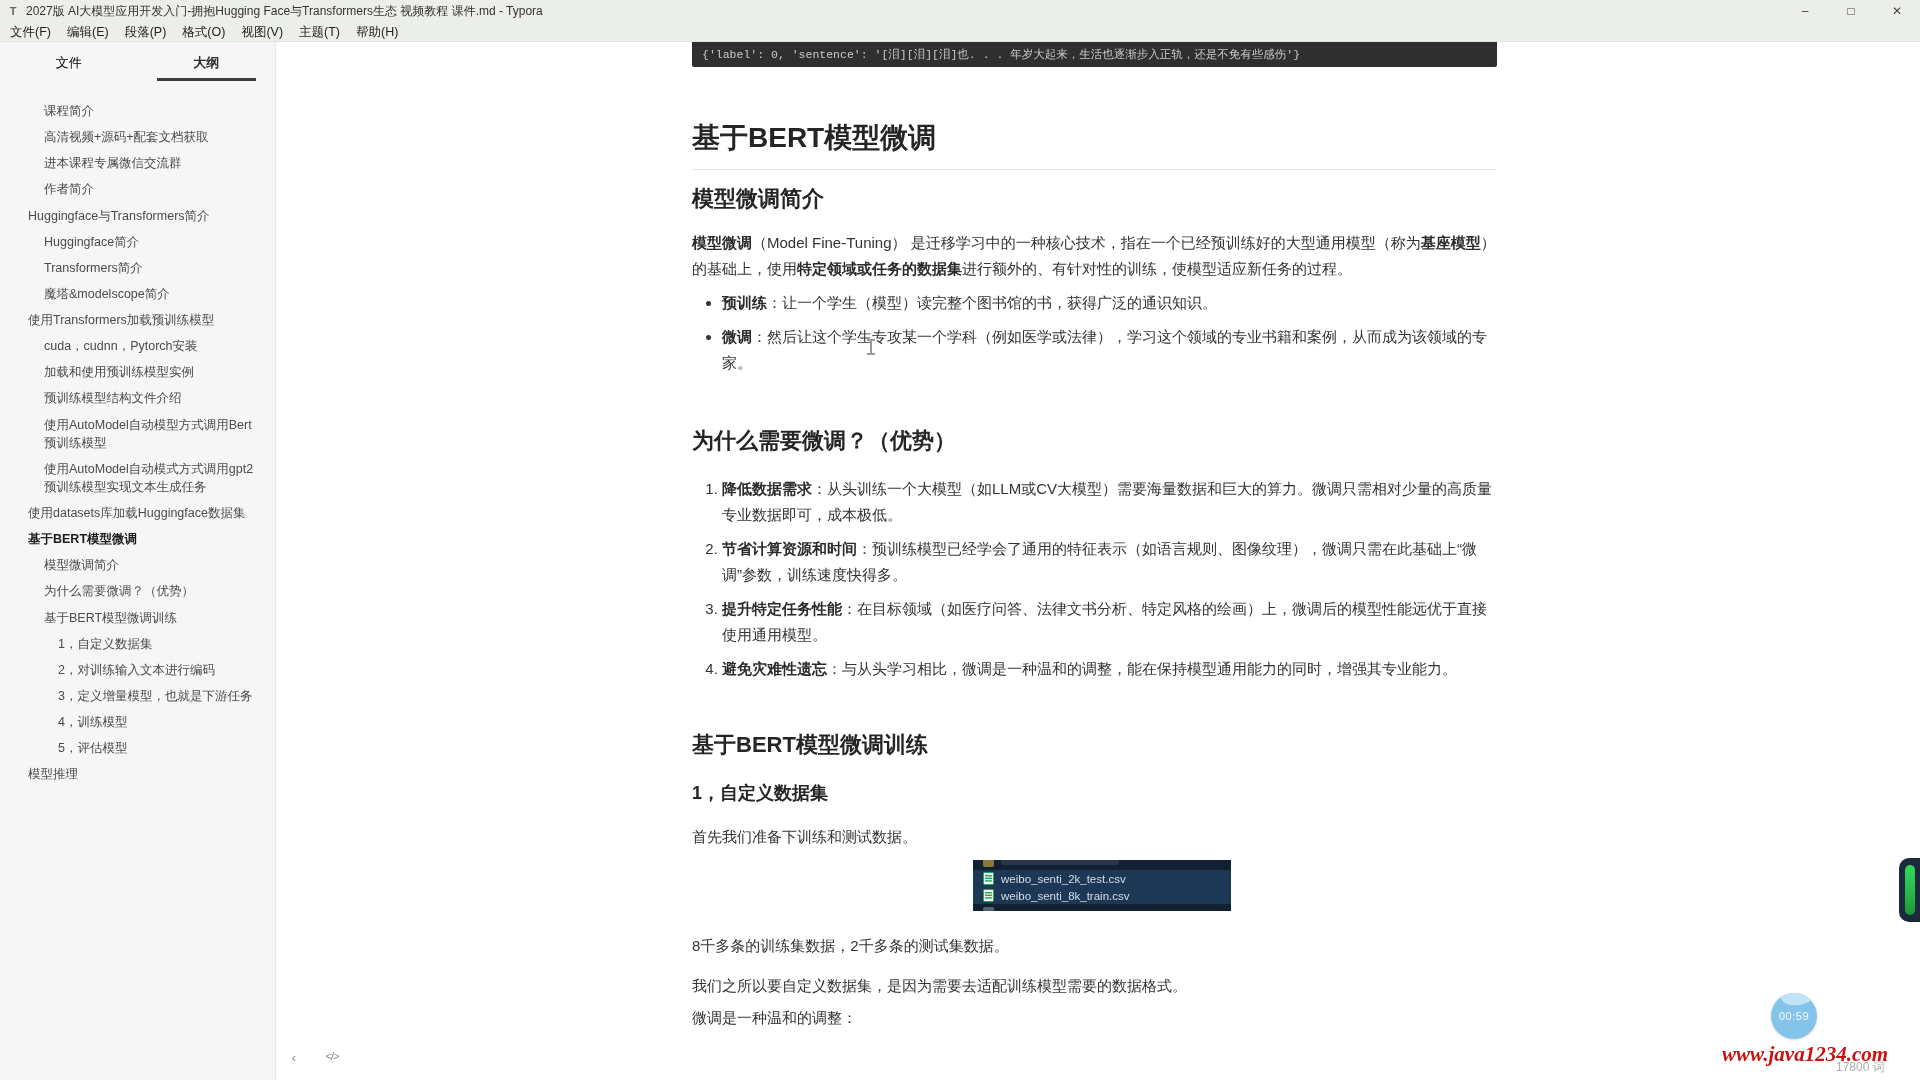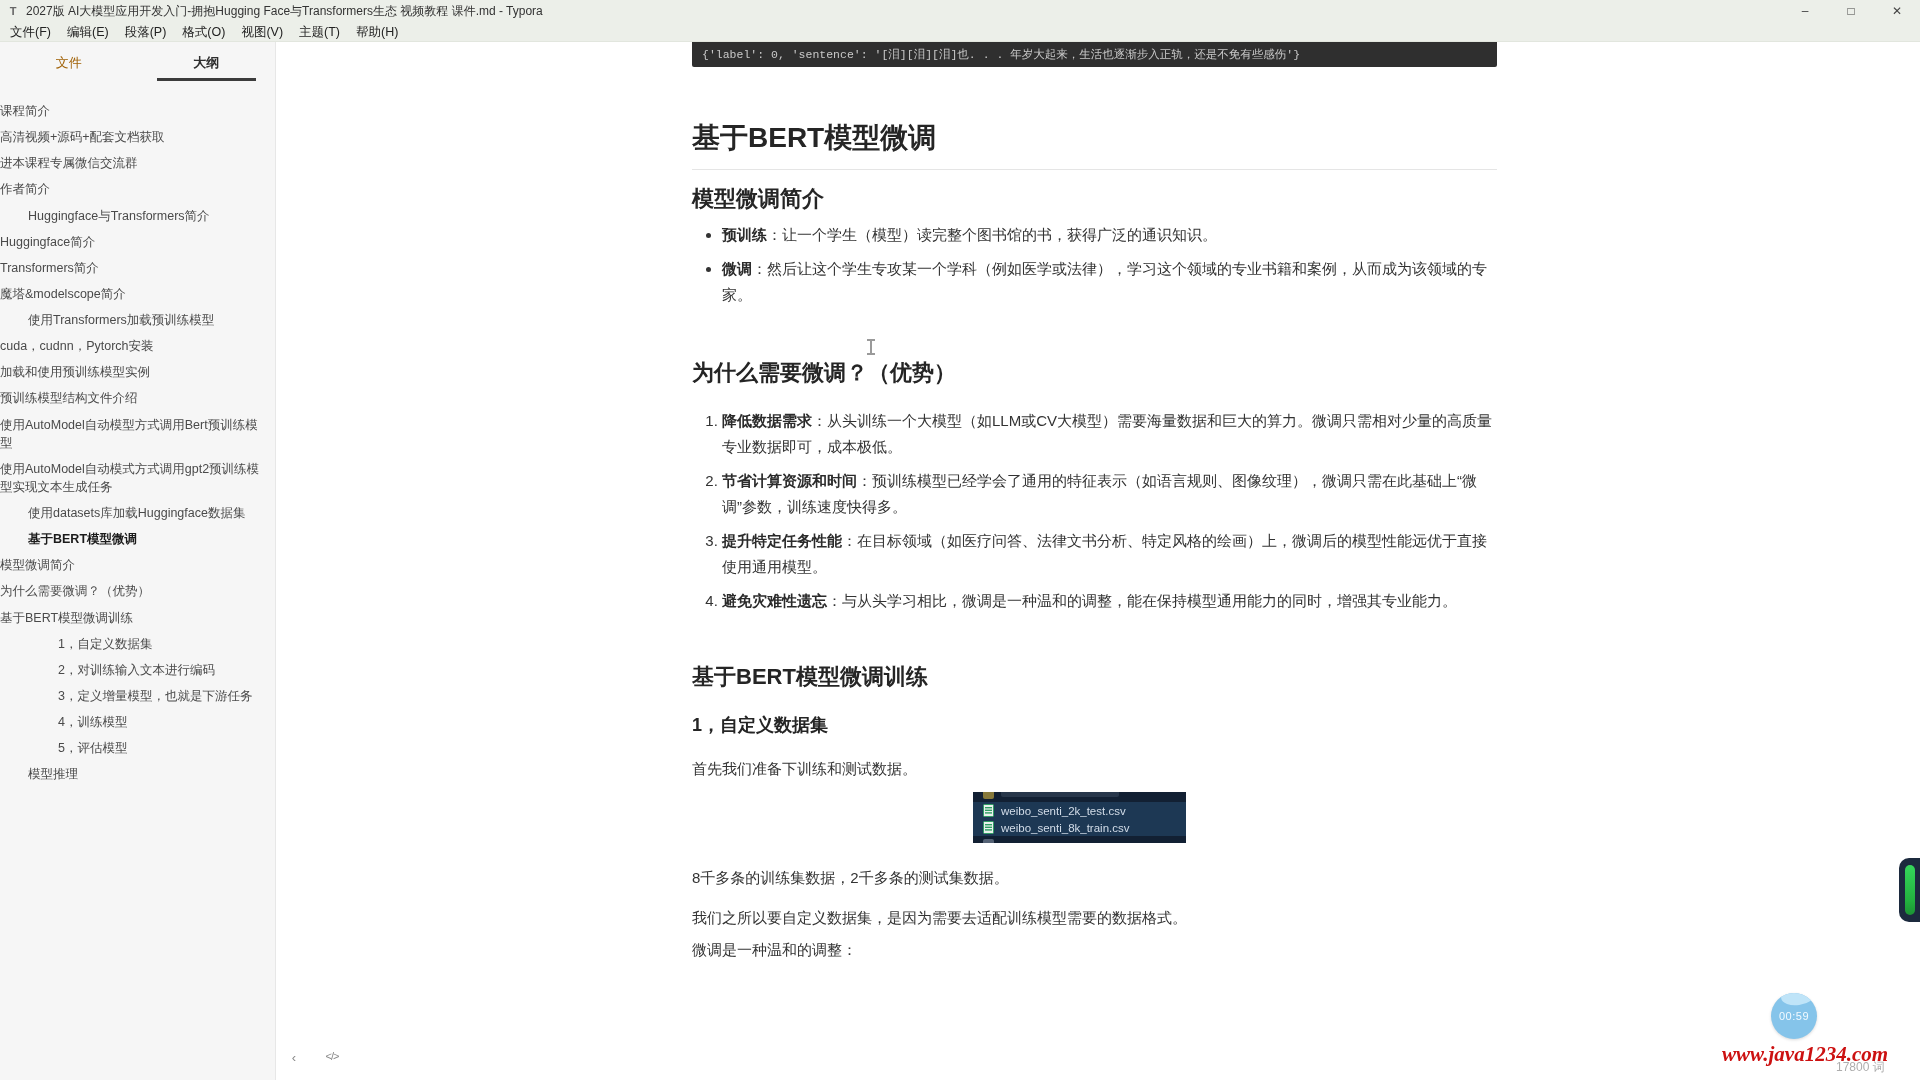--- a/index.html
+++ b/index.html
@@ -18,30 +18,30 @@
   .menu-item { padding:0 8px; height:20px; line-height:20px; }
 
   
   .app { position:relative; display:flex; height:1038px; }
   .sidebar { width:276px; background:#f6f6f6; border-right:1px solid #e7e7e7;
     overflow:hidden; flex-shrink:0; }
   .content { position:relative; flex:1; background:#fff; overflow:hidden; }
 
   
   .side-tabs { display:flex; height:46px; align-items:center; margin-top:2px; }
-  .side-tab { width:50%; text-align:center; font-size:13px; color:#a16207; padding-bottom:6px;
+  .side-tab { width:50%; text-align:center; font-size:13px; color:#000000; padding-bottom:6px;
     border-bottom:3px solid transparent; }
   .side-tab.active { color:#2e2e2e; border-bottom-color:#3c3c3c; font-weight:bold; }
   .side-tab.active { width:36%; margin:0 7%; }
   .side-tab.inactive { width:36%; margin:0 7%; }
   .outline { padding-top:12px; }
   .o-item { font-size:12.5px; color:#4a4a4a; line-height:1.45; margin-bottom:8px;
     padding-right:14px; cursor:default; }
   .o-item.lvl0 { padding-left:28px; }
-  .o-item.lvl1 { }
+  .o-item.lvl1 { padding-left:44px; }
   .o-item.lvl2 { padding-left:58px; }
   .o-item.active { font-weight:bold; color:#1b1b1b; }
 
   
   .doc { position:absolute; left:416px; top:0; width:805px; color:#333; }
   .code-strip { height:25px; line-height:25px; background:#2f2f2f; color:#c9c9c9;
     font-family:"Liberation Mono","DejaVu Sans Mono",monospace; font-size:11.5px;
     padding:0 10px; white-space:nowrap; overflow:hidden; border-radius:0 0 2px 2px; }
   h1.doc-h1 { margin-top:52px; font-size:28px; line-height:38px; color:#252525;
     padding-bottom:12px; border-bottom:1px solid #e5e5e5; font-weight:bold; }
@@ -58,21 +58,21 @@
   ul.doc-ul li { font-size:15px; line-height:26px; margin-bottom:8px; }
   ol.doc-ol { margin-top:20px; padding-left:30px; }
   ol.doc-ol li { font-size:15px; line-height:26px; margin-bottom:8px; }
   strong { color:#2b2b2b; }
   .p-prepare { margin-top:18px; }
   .p-counts { margin-top:22px; }
   .p-reason { margin-top:14px; }
   .p-refcode { margin-top:6px; }
 
   
-  .file-box { margin-top:10px; margin-left:281px; width:213px; height:51px;
+  .file-box { margin-top:10px; margin-left:281px; width:258px; height:51px;
     background:#122033; overflow:hidden; position:relative; }
   .fb-inner { position:absolute; top:-7px; left:0; right:0; }
   .fb-row { height:17px; display:flex; align-items:center; padding-left:10px; gap:7px;
     font-size:11.5px; color:#d2dce8; white-space:nowrap; }
   .fb-row.sel { background:#1d3854; }
   .fb-row.faint { opacity:.55; }
   .csv-ico { width:11px; height:13px; flex-shrink:0; }
   .py-ico { width:11px; height:11px; background:#e8c341; border-radius:2px; flex-shrink:0; }
   .fb-textbar { width:118px; height:7px; background:#3a4a5e; border-radius:2px; }
 
@@ -164,20 +164,21 @@
 
   <div class="content">
     <div class="doc">
 
       <div class="code-strip">{'label': 0, 'sentence': '[泪][泪][泪]也. . . 年岁大起来，生活也逐渐步入正轨，还是不免有些感伤'}</div>
 
       <h1 class="doc-h1">基于BERT模型微调</h1>
 
       <h2 class="doc-h2 h2-intro">模型微调简介</h2>
 
+      <p class="doc-p p-intro"><strong>模型微调</strong><span>（Model Fine-Tuning） 是迁移学习中的一种核心技术，指在一个已经预训练好的大型通用模型（称为</span><strong>基座模型</strong><span>）的基础上，使用</span><strong>特定领域或任务的数据集</strong><span>进行额外的、有针对性的训练，使模型适应新任务的过程。</span></p>
 
 
       <ul class="doc-ul">
         <li><strong>预训练</strong><span>：让一个学生（模型）读完整个图书馆的书，获得广泛的通识知识。</span></li>
         <li><strong>微调</strong><span>：然后让这个学生专攻某一个学科（例如医学或法律），学习这个领域的专业书籍和案例，从而成为该领域的专家。</span></li>
       </ul>
 
       <h2 class="doc-h2 h2-why">为什么需要微调？（优势）</h2>
 
       <ol class="doc-ol">

